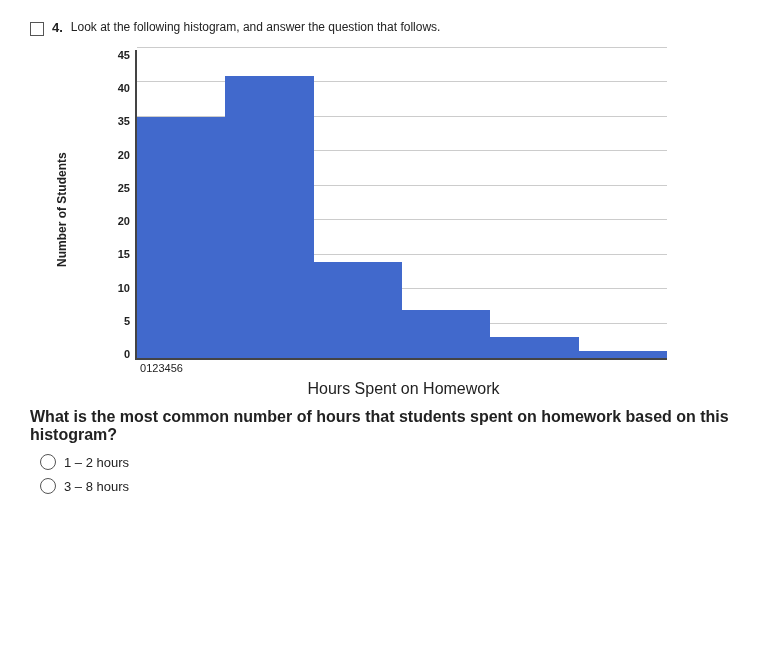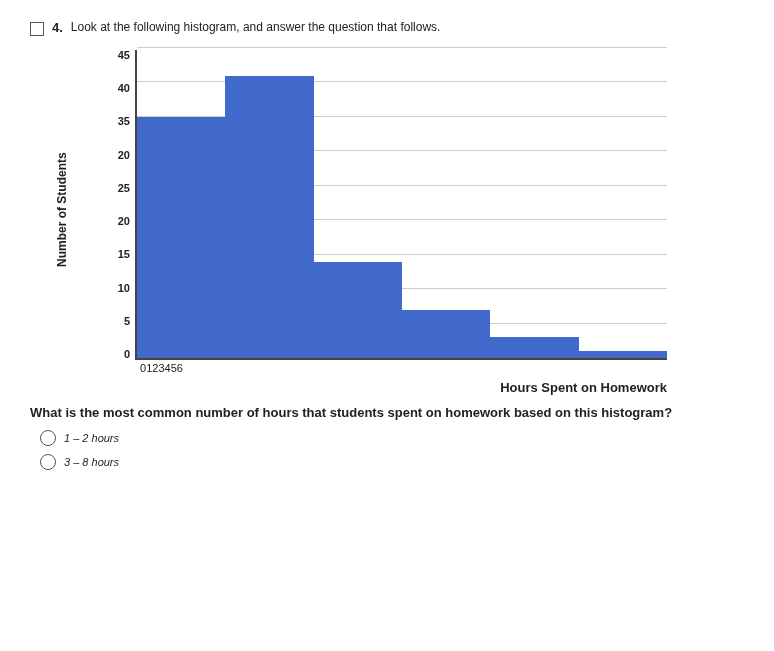--- a/index.html
+++ b/index.html
@@ -113,51 +113,50 @@
       flex: 1;
       display: flex;
       justify-content: space-between;
       padding: 2px 0;
     }
     .x-label {
       font-size: 11px;
       text-align: center;
     }
     .chart-title-x {
-      text-align: right;
-      font-size: 13px;
-      font-weight: bold;
+      text-align: center;
+      font-size: 16px;
+      font-weight: normal;
       margin-top: 4px;
       margin-left: 33px;
     }
     
     .sub-question {
-      font-size: 13px;
+      font-size: 16px;
       margin: 6px 0 10px 0;
       font-weight: bold;
     }
     
     .answer-choice {
       display: flex;
       align-items: center;
       gap: 8px;
       margin: 8px 0 8px 10px;
       cursor: pointer;
     }
     .radio-circle {
       width: 16px;
       height: 16px;
       border-radius: 50%;
       border: 1.5px solid #555;
       display: inline-block;
       flex-shrink: 0;
     }
     .choice-label {
-      font-size: 11px;
-      font-style: italic;
+      font-size: 13px;
     }
   </style>
 </head>
 <body>
 
 <div class="question-header">
   <div class="checkbox-area">
     <div class="checkbox"></div>
   </div>
   <span class="question-number">4.</span>

